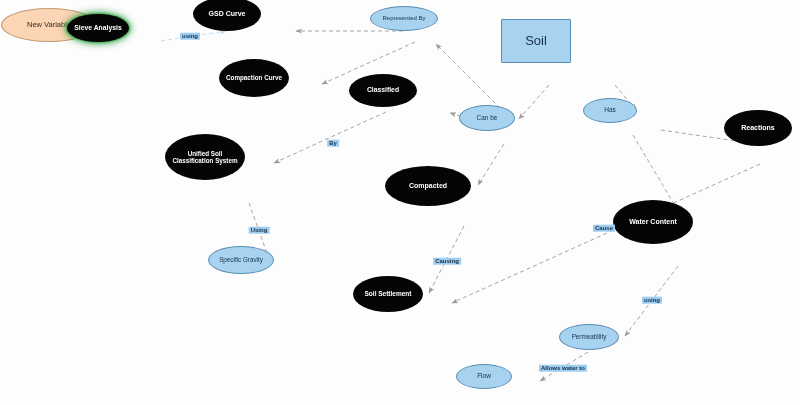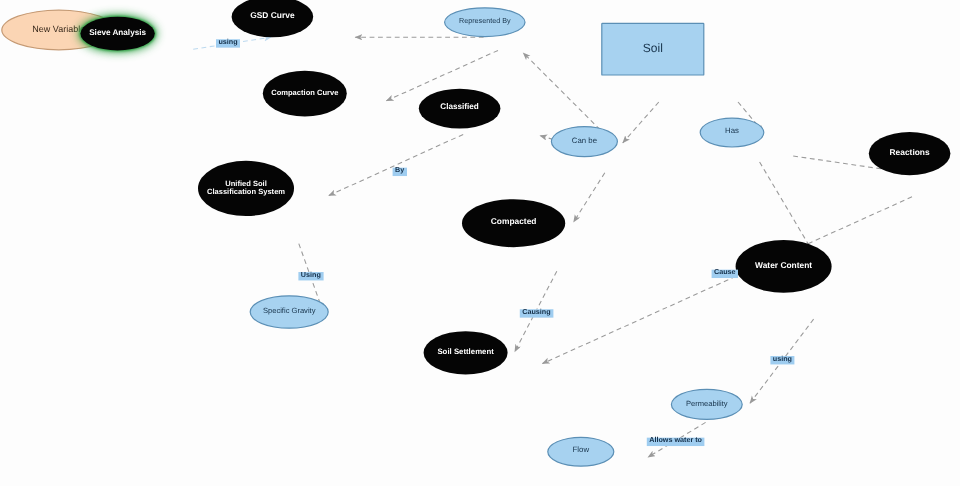--- a/index.html
+++ b/index.html
@@ -127,21 +127,21 @@
       </div>
       <div class="node node-ellipse n-dark" style="left: 193px; top: -3px; width: 68px; height: 34px; font-size: 7px;">
         <span>GSD Curve</span>
       </div>
       <div class="node node-ellipse n-dark" style="left: 219px; top: 59px; width: 70px; height: 38px; font-size: 6.3px;">
         <span>Compaction Curve</span>
       </div>
       <div class="node node-ellipse n-blue" style="left: 370px; top: 5.5px; width: 68px; height: 25px; font-size: 6px;">
         <span>Represented By</span>
       </div>
-      <div class="node node-rect n-blue" style="left: 501px; top: 19px; width: 86px; height: 44px; font-size: 10px;">
+      <div class="node node-rect n-blue" style="left: 501px; top: 19px; width: 70px; height: 44px; font-size: 13px;">
         <span>Soil</span>
       </div>
       <div class="node node-ellipse n-dark" style="left: 349px; top: 73.5px; width: 68px; height: 33px; font-size: 6.8px;">
         <span>Classified</span>
       </div>
       <div class="node node-ellipse n-blue" style="left: 459px; top: 105px; width: 56px; height: 26px; font-size: 6.5px;">
         <span>Can be</span>
       </div>
       <div class="node node-ellipse n-blue" style="left: 583px; top: 97.5px; width: 54px; height: 25px; font-size: 6.5px;">
         <span>Has</span>

